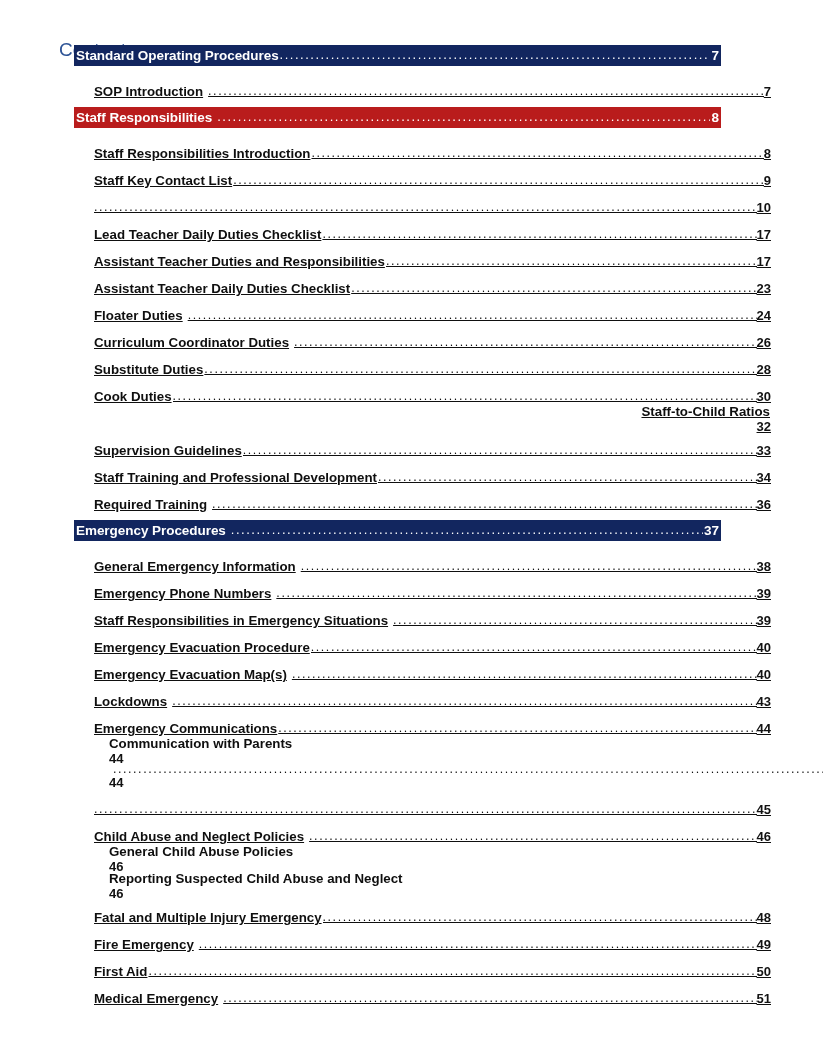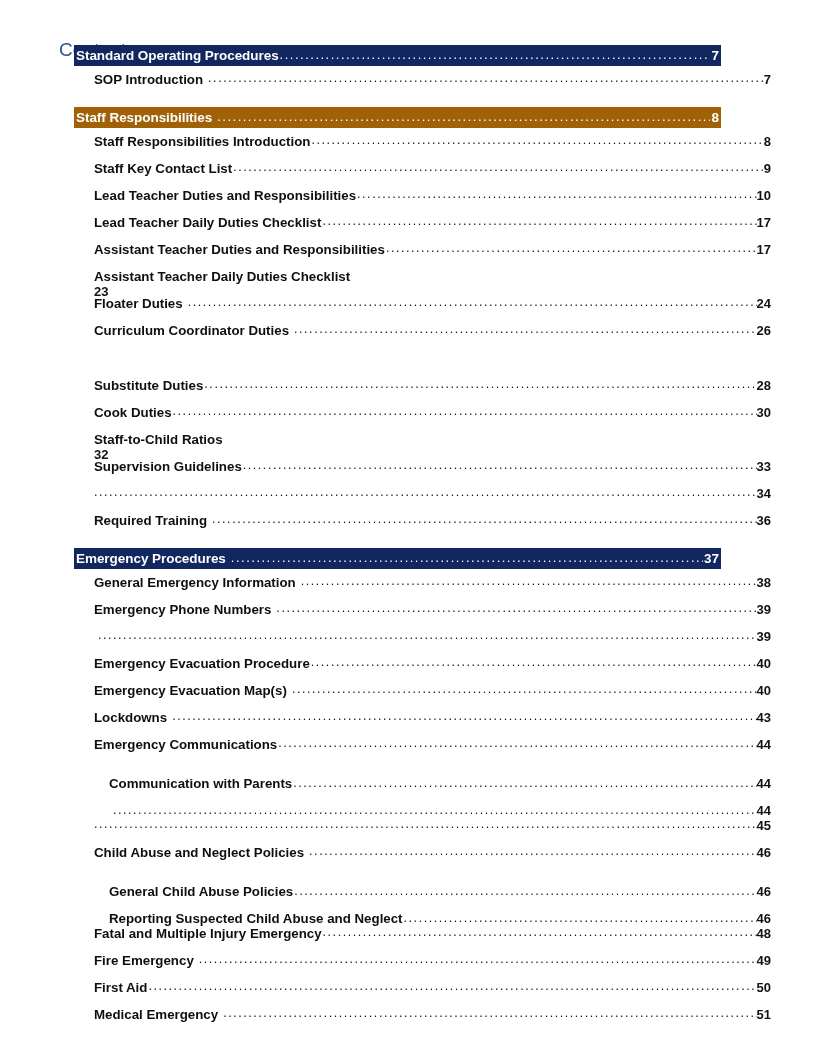--- a/index.html
+++ b/index.html
@@ -94,34 +94,36 @@
   .row-gap-2 { height: 6px; }
 
   
   .lvl2 {
     margin-left: 78px;
     width: 677px;
     color: #0f0f0f;
     height: 27px;
     font-size: 13.3px;
     font-weight: bold;
-    align-items: flex-start;
+    align-items: flex-end;
+    text-decoration: underline;
   }
   .lvl2 .leader { color: #121212; font-size: 12.5px; }
   .lvl2 .pageno { color: #121212; font-weight: bold; font-size: 13px; }
 
   
   .lvl3 {
     margin-left: 93px;
     width: 662px;
     color: #0f0f0f;
     height: 27px;
     font-size: 13.3px;
     font-weight: bold;
-    align-items: flex-end;
+    align-items: flex-start;
+    flex-direction: column;
   }
   .lvl3 .leader { color: #121212; font-size: 12.5px; }
   .lvl3 .pageno { color: #121212; font-weight: bold; font-size: 13px; }
 
   
   .gapbefore .leader { padding-left: 4px; }
 </style>
 </head>
 <body>
 
@@ -135,87 +137,87 @@
         <span class="leader">...........................................................................................................................................................................................................................</span>
         <span class="pageno">7</span>
       </div>
       <div class="row-gap-2"></div>
       <div class="toc-entry lvl2 gapbefore" style="color: rgb(15, 15, 15);">
         <span class="title">SOP Introduction</span>
         <span class="leader">...........................................................................................................................................................................................................................</span>
         <span class="pageno">7</span>
       </div>
       <div class="row-gap-1"></div>
-      <div class="toc-entry lvl1 gapbefore" style="background: #a16207; color: rgb(255, 255, 255);">
+      <div class="toc-entry lvl1 gapbefore" style="background: #b91c1c; color: rgb(255, 255, 255);">
         <span class="title">Staff Responsibilities</span>
         <span class="leader">...........................................................................................................................................................................................................................</span>
         <span class="pageno">8</span>
       </div>
       <div class="row-gap-2"></div>
       <div class="toc-entry lvl2" style="color: rgb(15, 15, 15);">
         <span class="title">Staff Responsibilities Introduction</span>
         <span class="leader">...........................................................................................................................................................................................................................</span>
         <span class="pageno">8</span>
       </div>
       <div class="toc-entry lvl2" style="color: rgb(15, 15, 15);">
         <span class="title">Staff Key Contact List</span>
         <span class="leader">...........................................................................................................................................................................................................................</span>
         <span class="pageno">9</span>
       </div>
       <div class="toc-entry lvl2" style="color: rgb(15, 15, 15);">
-        <span class="title">Lead Teacher Duties and Responsibilities</span>
         <span class="leader">...........................................................................................................................................................................................................................</span>
         <span class="pageno">10</span>
       </div>
       <div class="toc-entry lvl2" style="color: rgb(15, 15, 15);">
         <span class="title">Lead Teacher Daily Duties Checklist</span>
         <span class="leader">...........................................................................................................................................................................................................................</span>
         <span class="pageno">17</span>
       </div>
       <div class="toc-entry lvl2" style="color: rgb(15, 15, 15);">
         <span class="title">Assistant Teacher Duties and Responsibilities</span>
         <span class="leader">...........................................................................................................................................................................................................................</span>
         <span class="pageno">17</span>
       </div>
-      <div class="toc-entry lvl2" style="color: rgb(15, 15, 15); flex-direction: column;">
+      <div class="toc-entry lvl2" style="color: rgb(15, 15, 15);">
         <span class="title">Assistant Teacher Daily Duties Checklist</span>
         <span class="leader">...........................................................................................................................................................................................................................</span>
         <span class="pageno">23</span>
       </div>
       <div class="toc-entry lvl2 gapbefore" style="color: rgb(15, 15, 15);">
         <span class="title">Floater Duties</span>
         <span class="leader">...........................................................................................................................................................................................................................</span>
         <span class="pageno">24</span>
       </div>
       <div class="toc-entry lvl2 gapbefore" style="color: rgb(15, 15, 15);">
         <span class="title">Curriculum Coordinator Duties</span>
         <span class="leader">...........................................................................................................................................................................................................................</span>
         <span class="pageno">26</span>
       </div>
-      <div class="toc-entry lvl2" style="color: rgb(15, 15, 15); margin-top: 28px;">
+      <div class="toc-entry lvl2" style="color: rgb(15, 15, 15);">
         <span class="title">Substitute Duties</span>
         <span class="leader">...........................................................................................................................................................................................................................</span>
         <span class="pageno">28</span>
       </div>
       <div class="toc-entry lvl2" style="color: rgb(15, 15, 15);">
         <span class="title">Cook Duties</span>
         <span class="leader">...........................................................................................................................................................................................................................</span>
         <span class="pageno">30</span>
       </div>
       <div class="toc-entry lvl2" style="color: rgb(15, 15, 15); flex-direction: column;">
         <span class="title">Staff-to-Child Ratios</span>
         <span class="leader">...........................................................................................................................................................................................................................</span>
         <span class="pageno">32</span>
       </div>
       <div class="toc-entry lvl2" style="color: rgb(15, 15, 15);">
         <span class="title">Supervision Guidelines</span>
         <span class="leader">...........................................................................................................................................................................................................................</span>
         <span class="pageno">33</span>
       </div>
       <div class="toc-entry lvl2" style="color: rgb(15, 15, 15);">
+        <span class="title">Staff Training and Professional Development</span>
         <span class="leader">...........................................................................................................................................................................................................................</span>
         <span class="pageno">34</span>
       </div>
       <div class="toc-entry lvl2 gapbefore" style="color: rgb(15, 15, 15);">
         <span class="title">Required Training</span>
         <span class="leader">...........................................................................................................................................................................................................................</span>
         <span class="pageno">36</span>
       </div>
       <div class="row-gap-1"></div>
       <div class="toc-entry lvl1 gapbefore" style="background: rgb(18, 38, 95); color: rgb(255, 255, 255);">
@@ -228,20 +230,21 @@
         <span class="title">General Emergency Information</span>
         <span class="leader">...........................................................................................................................................................................................................................</span>
         <span class="pageno">38</span>
       </div>
       <div class="toc-entry lvl2 gapbefore" style="color: rgb(15, 15, 15);">
         <span class="title">Emergency Phone Numbers</span>
         <span class="leader">...........................................................................................................................................................................................................................</span>
         <span class="pageno">39</span>
       </div>
       <div class="toc-entry lvl2 gapbefore" style="color: rgb(15, 15, 15);">
+        <span class="title">Staff Responsibilities in Emergency Situations</span>
         <span class="leader">...........................................................................................................................................................................................................................</span>
         <span class="pageno">39</span>
       </div>
       <div class="toc-entry lvl2" style="color: rgb(15, 15, 15);">
         <span class="title">Emergency Evacuation Procedure</span>
         <span class="leader">...........................................................................................................................................................................................................................</span>
         <span class="pageno">40</span>
       </div>
       <div class="toc-entry lvl2 gapbefore" style="color: rgb(15, 15, 15);">
         <span class="title">Emergency Evacuation Map(s)</span>

